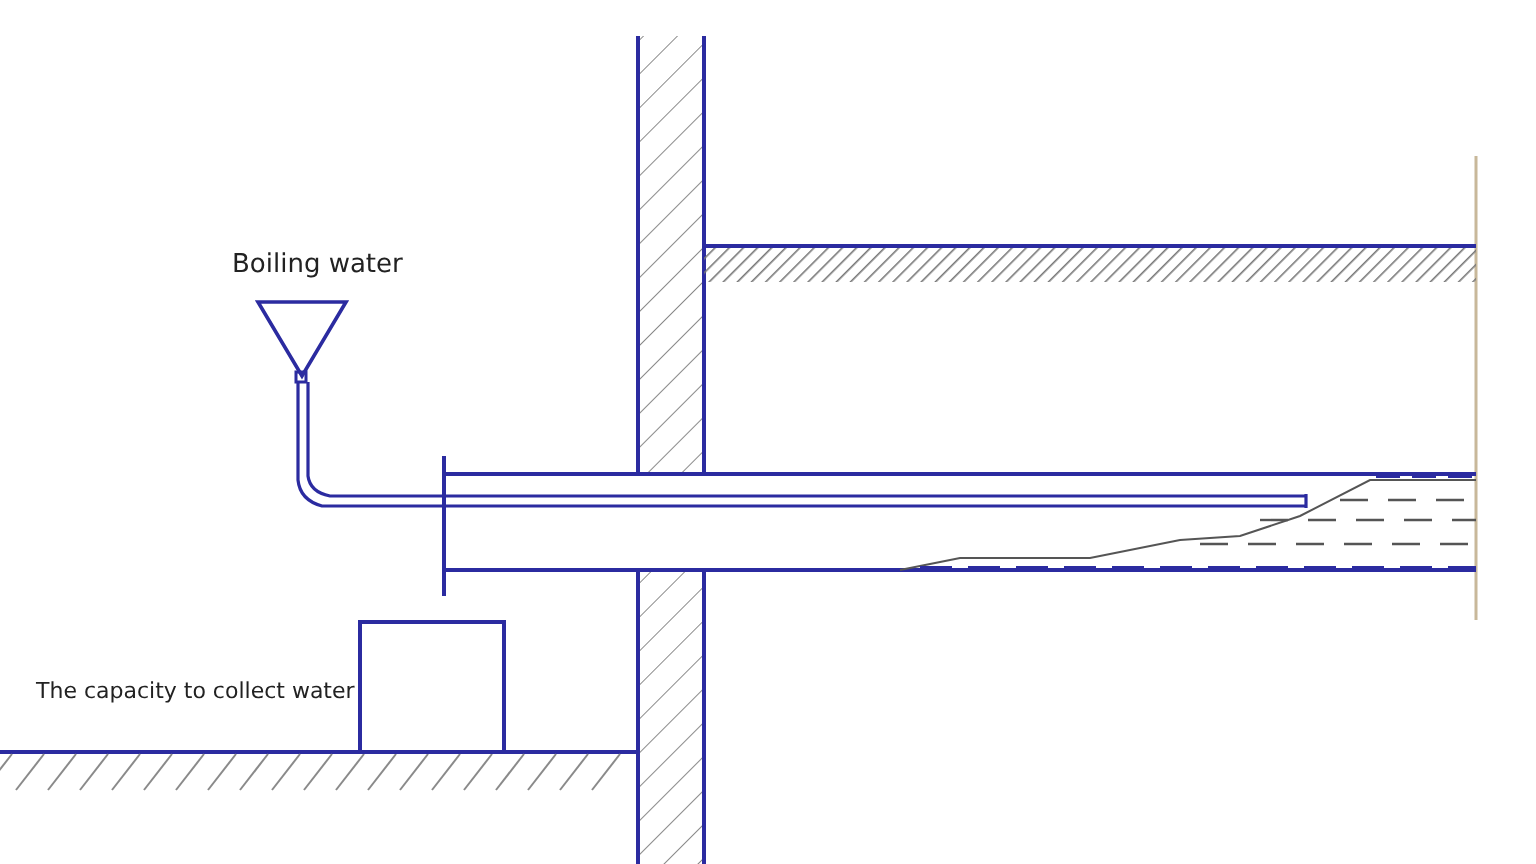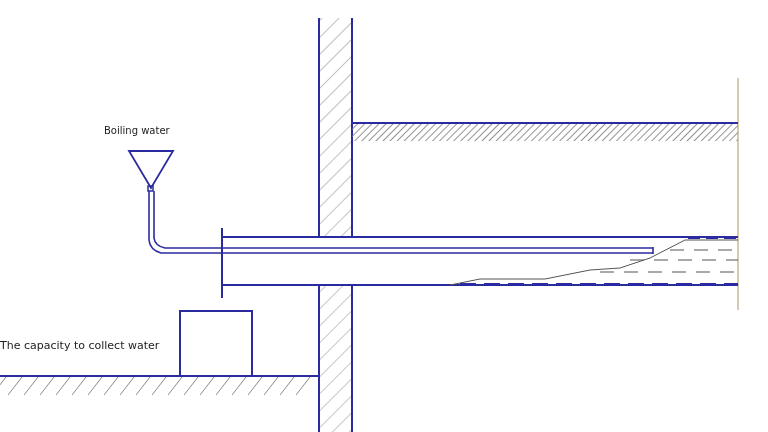--- a/index.html
+++ b/index.html
@@ -1,20 +1,20 @@
 <!DOCTYPE html>
 <html><head>
 <meta charset="utf-8">
 <style>
   html, body { margin:0; padding:0; background:#ffffff; }
   body { width:768px; height:432px; overflow:hidden; position:relative; font-family:"DejaVu Sans", sans-serif; }
   svg { position:absolute; left:0; top:0; }
   .label { position:absolute; color:#222; white-space:nowrap; }
-  #lbl-boiling { left:104px; top:125px; font-size:10px; }
-  #lbl-capacity { left:0; top:339px; font-size:11px; }
+  #lbl-boiling { left:116px; top:125px; font-size:13px; }
+  #lbl-capacity { left:18px; top:339px; font-size:11px; }
 </style>
 </head>
 <body>
 
 <svg width="768" height="432" viewBox="0 0 768 432">
   <defs>
     <pattern id="hatch" width="12" height="12" patternUnits="userSpaceOnUse" patternTransform="rotate(45)">
       <line x1="0" y1="0" x2="0" y2="12" stroke="#8a8a8a" stroke-width="1"></line>
     </pattern>
     <pattern id="soil" width="5" height="5" patternUnits="userSpaceOnUse" patternTransform="rotate(45)">

